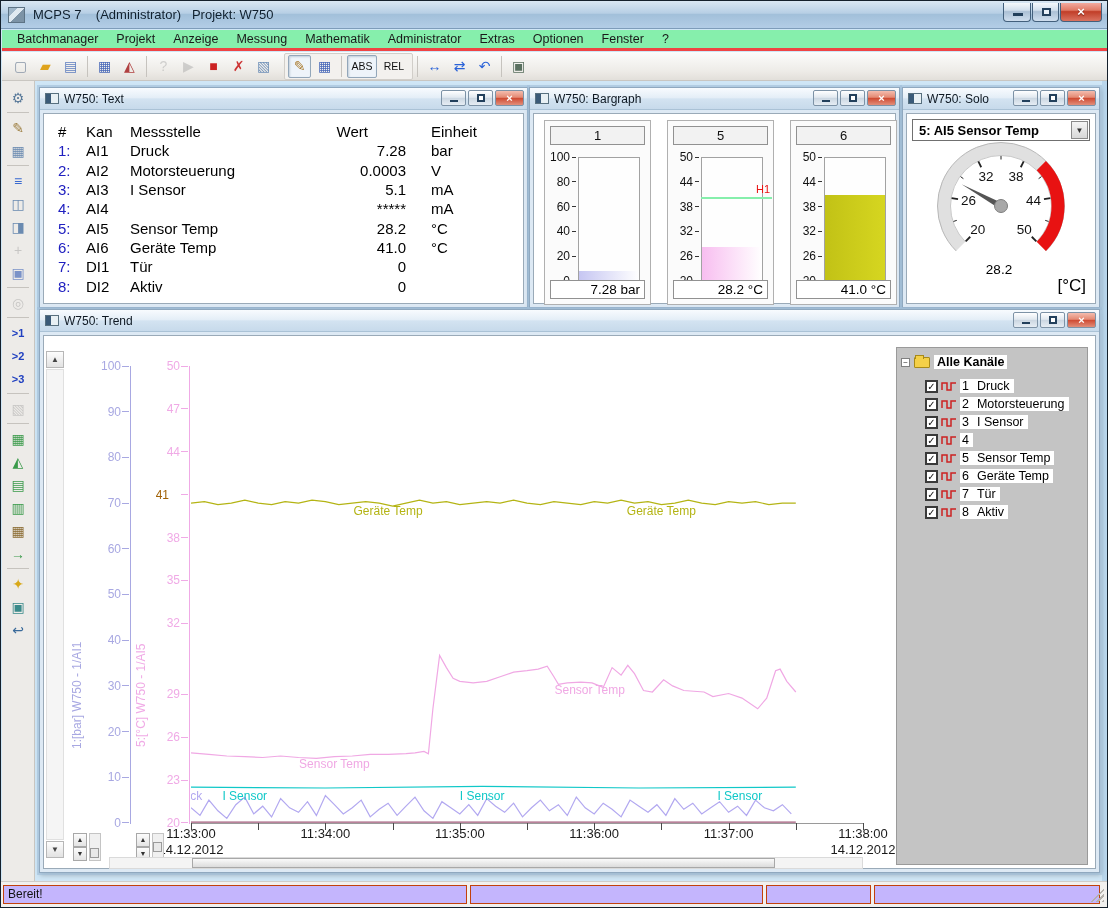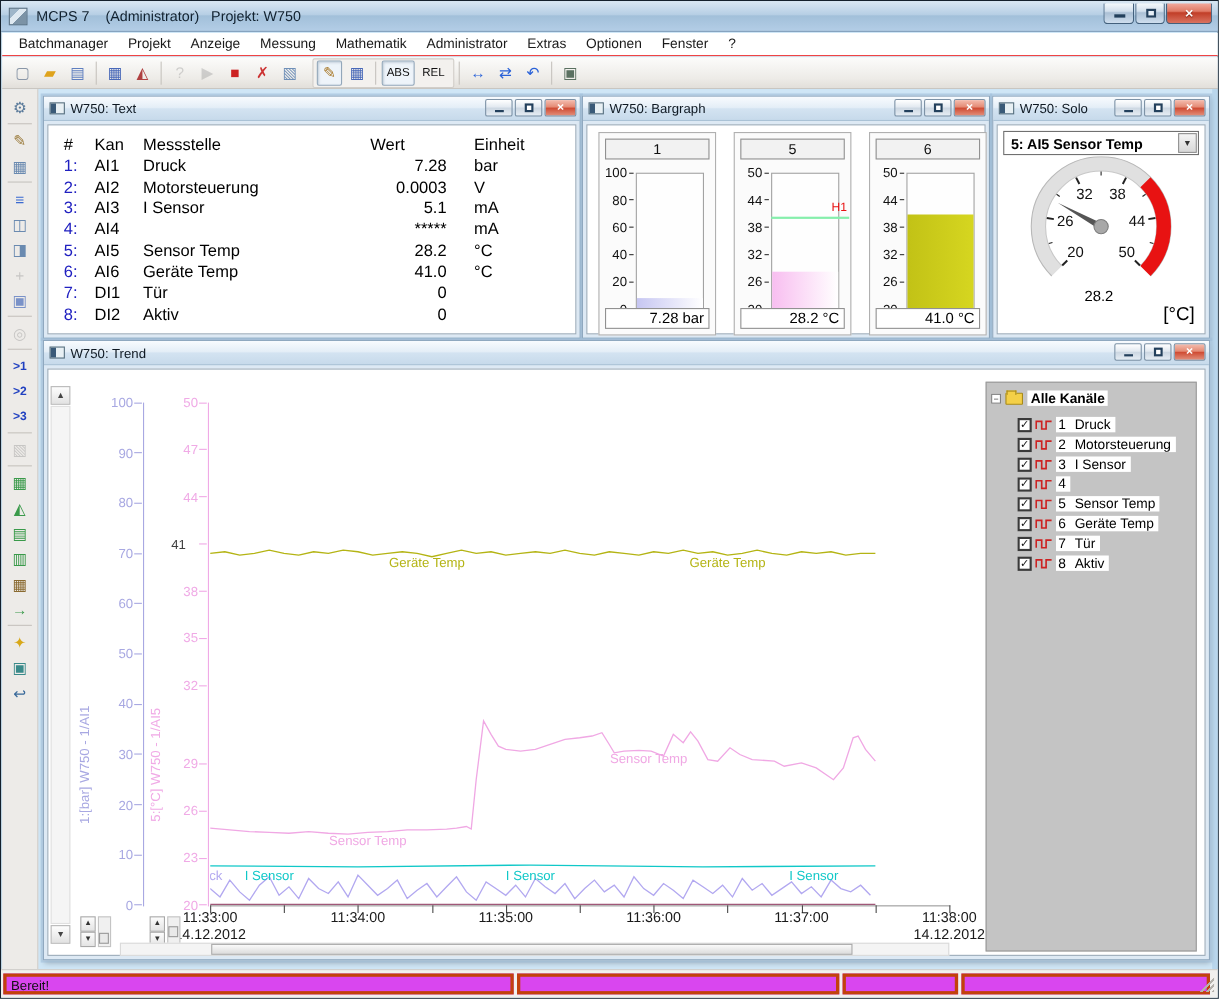--- a/index.html
+++ b/index.html
@@ -16,22 +16,22 @@
   .cap { position:absolute; top:2px; height:19px; border:1px solid #43607c; border-top:none;
     border-radius:0 0 4px 4px; background:linear-gradient(#f5f9fc,#d2dfec 40%,#abc0d5 48%,#cfdeee); }
   .cap-min { left:1002px; width:28px; } .cap-max { left:1031px; width:27px; }
   .cap-close { left:1059px; width:42px; background:linear-gradient(#f2aa9e,#e07a66 40%,#c13e28 48%,#da7361); }
   .cap-min i { position:absolute; left:9px; bottom:5px; width:10px; height:3px; background:#23405c; }
   .cap-max i { position:absolute; left:9px; top:5px; width:9px; height:8px; border:2px solid #23405c; background:#e8f0f8; }
   .cap-close i { position:absolute; left:0; top:1px; width:100%; text-align:center; font-style:normal;
     color:#fff; font-weight:bold; font-size:13px; text-shadow:0 1px 1px #7a1c0e; }
 
   
-  .menubar { position:absolute; left:1px; top:29px; width:1105px; height:21px; background:#ffffff;
-    border-bottom:1px solid #ef4444; display:flex; align-items:center; padding-left:6px; }
+  .menubar { position:absolute; left:1px; top:29px; width:1105px; height:21px; background:#86efac;
+    border-bottom:3px solid #ef4444; display:flex; align-items:center; padding-left:6px; }
   .menu-item { font-size:12.5px; color:#1a1a1a; padding:2px 9px; }
   .toolbar { position:absolute; left:1px; top:51px; width:1105px; height:29px;
     background:linear-gradient(#fcfcfb,#edebe7 70%,#e2dfda); border-bottom:1px solid #c9c6c1;
     display:flex; align-items:center; padding-left:6px; }
   .tbtn { width:23px; height:23px; margin:0 1px; display:flex; align-items:center; justify-content:center;
     font-size:14px; border:1px solid transparent; border-radius:2px; }
   .tbtn.txt { width:30px; font-size:10.5px; color:#111; }
   .tbtn.pressed { border-color:#93a7ba; background:#eef4fa; box-shadow:inset 1px 1px 2px rgba(60,90,120,.25); }
   .tbtn.disabled { opacity:.4; }
   .tsep { width:1px; height:21px; background:#c6c3be; margin:0 4px; }
@@ -139,21 +139,21 @@
   .folder:before { content:""; position:absolute; left:0; top:-3px; width:7px; height:3px;
     background:#f4d048; border:1px solid #a88a18; border-bottom:none; }
   .tree-root b { font-size:12.5px; background:#fff; padding:0 3px; color:#000; }
   .tree-item { position:absolute; left:28px; display:flex; align-items:center; gap:3px; height:16px; }
   .chk { width:13px; height:13px; background:#fff; border:2px solid #3a3a3a; font-size:10px;
     line-height:9px; text-align:center; color:#111; }
   .tree-chip { background:#fff; font-size:12.5px; padding:0 4px 0 2px; color:#000; display:flex; gap:8px; }
 
   
   .statusbar { position:absolute; left:0; top:880px; width:1106px; height:26px; background:#f1f0ee; border-top:1px solid #cfcdc9; }
-  .spanel { position:absolute; top:3px; height:19px; border:3px solid #c2410c; background:#d946ef;
+  .spanel { position:absolute; top:3px; height:19px; border:1px solid #c2410c; background:#c4b5fd;
     font-size:12px; line-height:17px; padding-left:4px; color:#111; }
   .grip { position:absolute; right:3px; top:6px; width:14px; height:14px;
     background:repeating-linear-gradient(135deg,transparent 0 2px,#b4b1ac 2px 4px);
     clip-path:polygon(100% 0,100% 100%,0 100%); }
 </style>
 </head>
 <body>
 
 <div id="app">
 
@@ -580,21 +580,21 @@
             <i style="background: rgb(240, 170, 230);"></i>
           </span>
           <span class="yt" style="color: rgb(240, 170, 230);">
             <span>47</span>
             <i style="background: rgb(240, 170, 230);"></i>
           </span>
           <span class="yt" style="color: rgb(240, 170, 230);">
             <span>44</span>
             <i style="background: rgb(240, 170, 230);"></i>
           </span>
-          <span class="yt" style="color: #404040; gap: 12px;">
+          <span class="yt" style="color: #a16207; gap: 12px;">
             <span>41</span>
             <i style="background: rgb(240, 170, 230);"></i>
           </span>
           <span class="yt" style="color: rgb(240, 170, 230);">
             <span>38</span>
             <i style="background: rgb(240, 170, 230);"></i>
           </span>
           <span class="yt" style="color: rgb(240, 170, 230);">
             <span>35</span>
             <i style="background: rgb(240, 170, 230);"></i>

